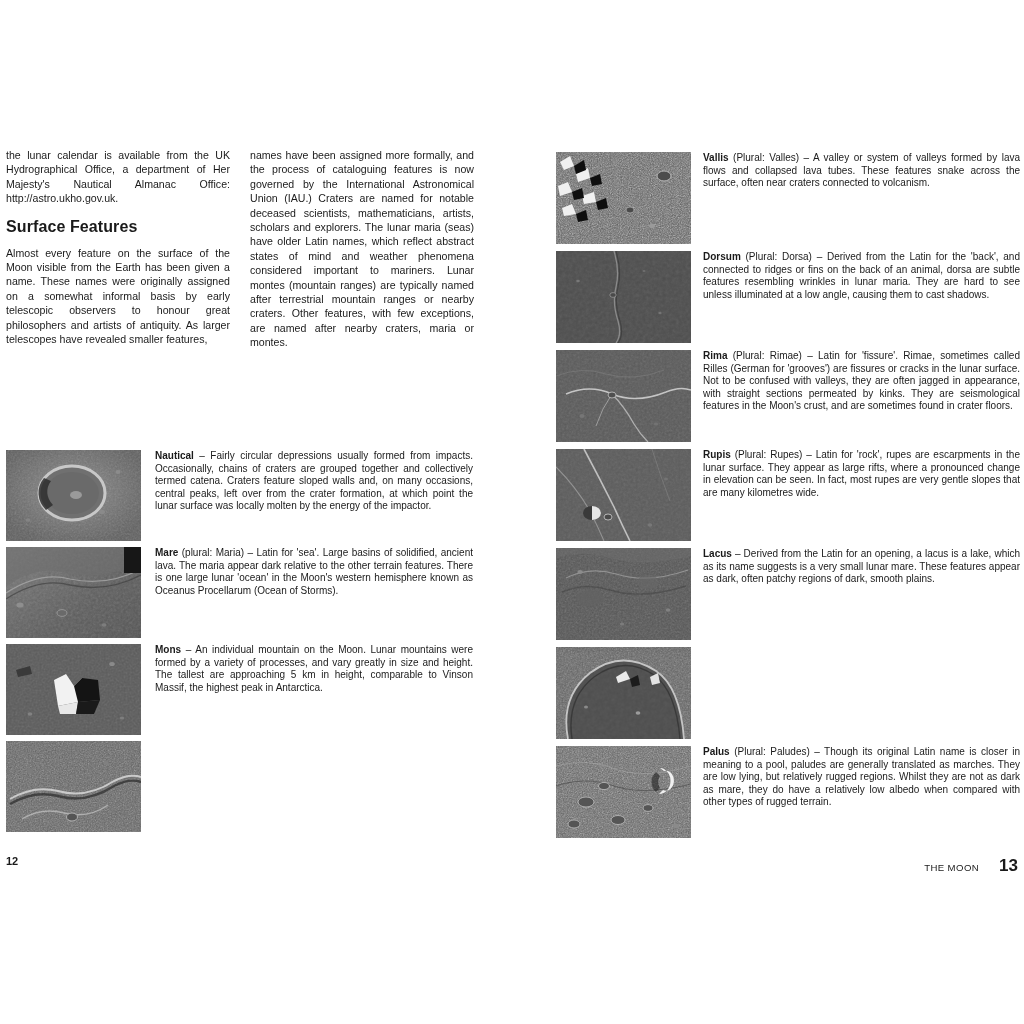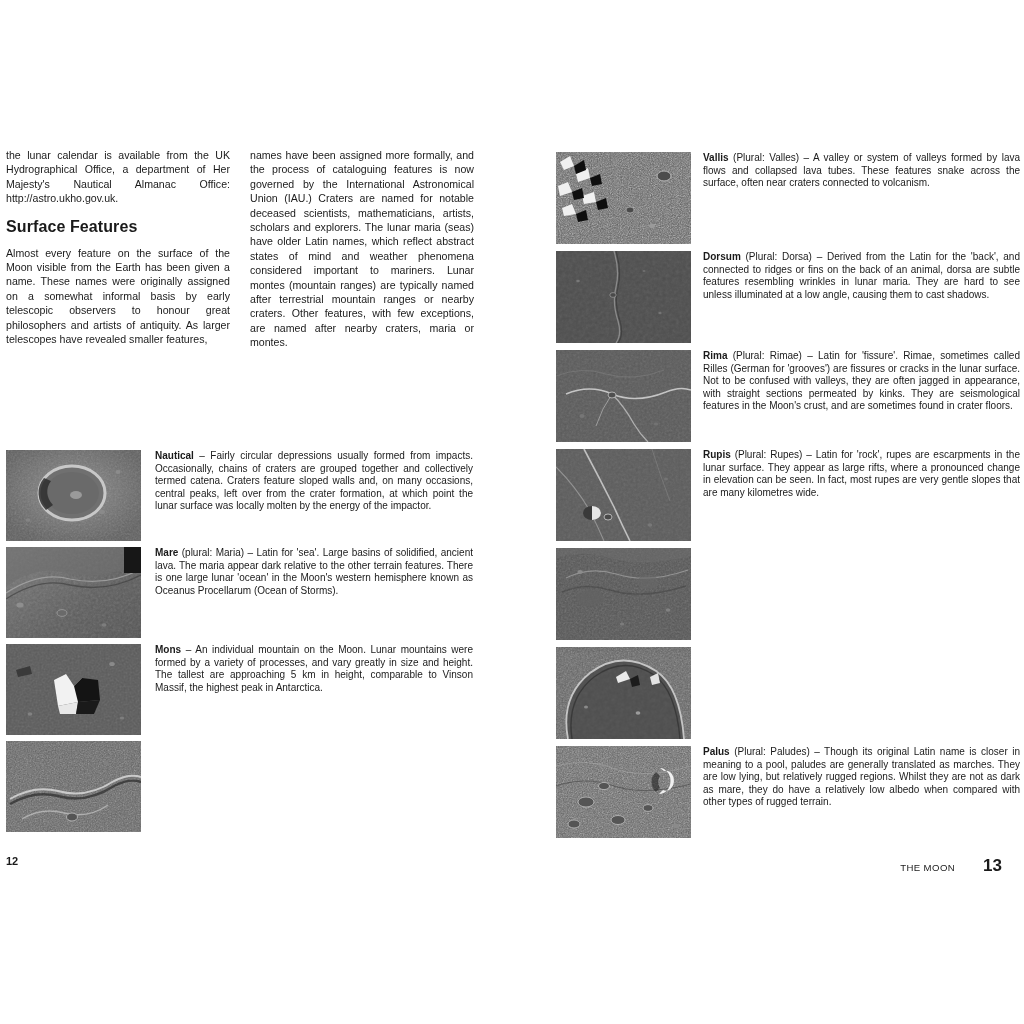--- a/index.html
+++ b/index.html
@@ -114,27 +114,27 @@
   
   .footer-left {
     position: absolute;
     left: 6px;
     top: 855px;
     font-size: 11px;
     font-weight: bold;
   }
   .footer-right {
     position: absolute;
-    right: 22px;
+    right: 6px;
     top: 856px;
     font-size: 9.6px;
     letter-spacing: 0.4px;
     display: flex;
     align-items: baseline;
-    gap: 28px;
+    gap: 20px;
   }
   .footer-right .pageno {
     font-size: 17px;
     font-weight: bold;
     letter-spacing: 0;
   }
 
   
   .moonimg { width: 100%; height: 100%; display: block; }
 </style>
@@ -426,20 +426,23 @@
           <path d="M0 10 Q26 2 54 10 Q88 20 135 8 L135 0 L0 0 Z" fill="#6e6e6e" opacity="0.5"></path>
           <path d="M10 30 Q34 18 60 26 Q92 36 132 22" fill="none" stroke="#b0b0b0" stroke-width="1.2" opacity="0.6"></path>
           <path d="M6 44 Q30 34 54 42 Q86 52 130 38" fill="none" stroke="#404040" stroke-width="1.4" opacity="0.5"></path>
           <ellipse cx="34" cy="50" rx="14" ry="8" fill="#636363" opacity="0.7"></ellipse>
           <ellipse cx="92" cy="34" rx="11" ry="7" fill="#676767" opacity="0.6"></ellipse>
           <ellipse cx="24" cy="24" rx="2.6" ry="2" fill="#8c8c8c"></ellipse>
           <ellipse cx="112" cy="62" rx="2.4" ry="1.8" fill="#828282"></ellipse>
           <ellipse cx="66" cy="76" rx="2.2" ry="1.6" fill="#7c7c7c"></ellipse>
         </svg>
       </div>
+      <div class="desc">
+        <span class="term">Lacus</span><span> – Derived from the Latin for an opening, a lacus is a lake, which as its name suggests is a very small lunar mare. These features appear as dark, often patchy regions of dark, smooth plains.</span>
+      </div>
     </div>
 
     <div class="feature">
       <div class="thumb">
         <svg class="moonimg" viewBox="0 0 135 92" preserveAspectRatio="none">
           <defs>
             <filter id="gr10">
                 <feTurbulence type="fractalNoise" baseFrequency="0.65" numOctaves="4" result="n"></feTurbulence>
               <feColorMatrix in="n" type="saturate" values="0"></feColorMatrix>
               <feComponentTransfer>

